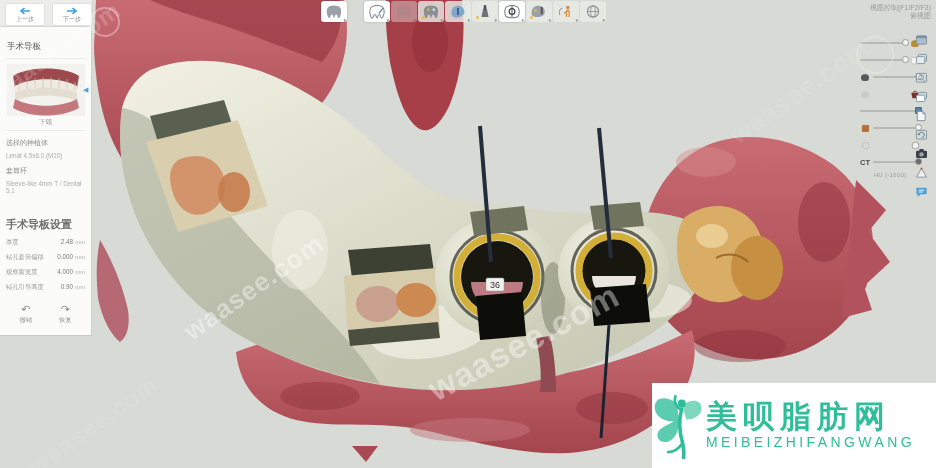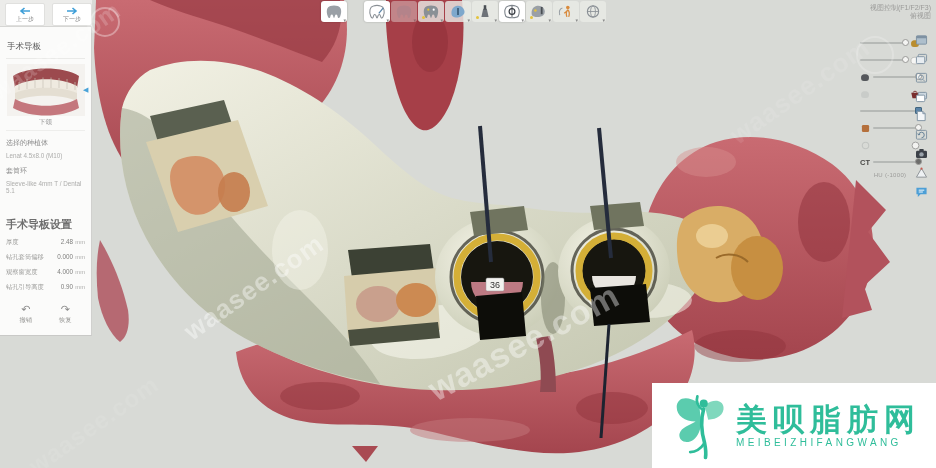--- a/index.html
+++ b/index.html
@@ -66,23 +66,23 @@
   .rtool{width:14px;height:13px;display:flex;align-items:center;justify-content:center;cursor:pointer;}
 
   
   .wm-layer{position:absolute;inset:0;z-index:20;pointer-events:none;}
   .wm{position:absolute;color:rgba(255,255,255,.40);font-weight:bold;white-space:nowrap;
       transform:rotate(-35deg);transform-origin:left bottom;letter-spacing:1px;}
   .wm-ring{position:absolute;border:2px solid rgba(255,255,255,.35);border-radius:50%;}
 
   
   .logo-panel{position:absolute;left:652px;top:383px;right:0;bottom:0;background:#fff;z-index:30;
-              display:flex;align-items:center;padding-left:22px;box-sizing:border-box;gap:8px;}
+              display:flex;align-items:center;box-sizing:border-box;}
   .logo-text .cn{font-size:31px;font-weight:bold;color:var(--logo-teal,#2fbd9a);letter-spacing:6px;line-height:32px;}
-  .logo-text .en{font-size:10px;color:var(--logo-teal,#2fbd9a);letter-spacing:3.4px;margin-top:1px;}
+  .logo-text .en{font-size:14px;color:var(--logo-teal,#2fbd9a);letter-spacing:3.4px;margin-top:1px;}
 </style>
 </head>
 <body>
 
 <div class="stage">
 
   <svg class="scene" width="936" height="468" viewBox="0 0 936 468">
     <defs>
       <linearGradient id="g1" x1="0" y1="0" x2="1" y2="1">
         <stop offset="0" stop-color="#f2f1e4"></stop>

